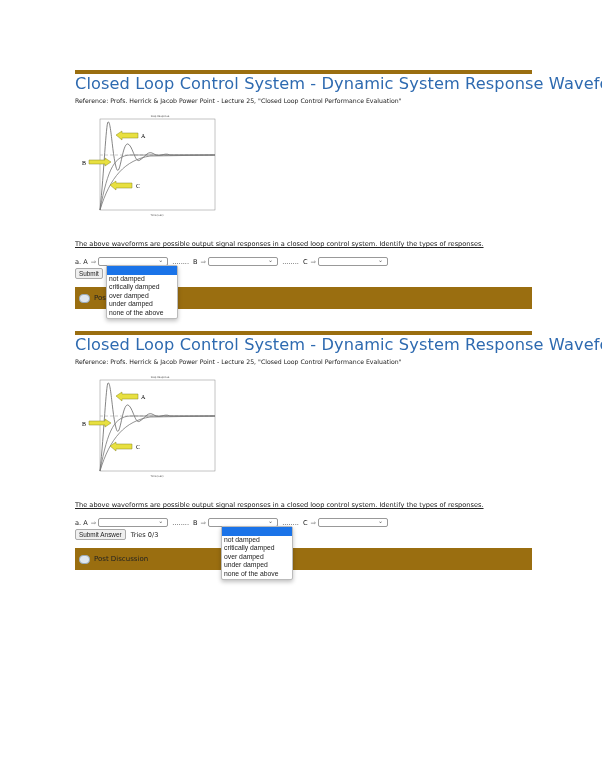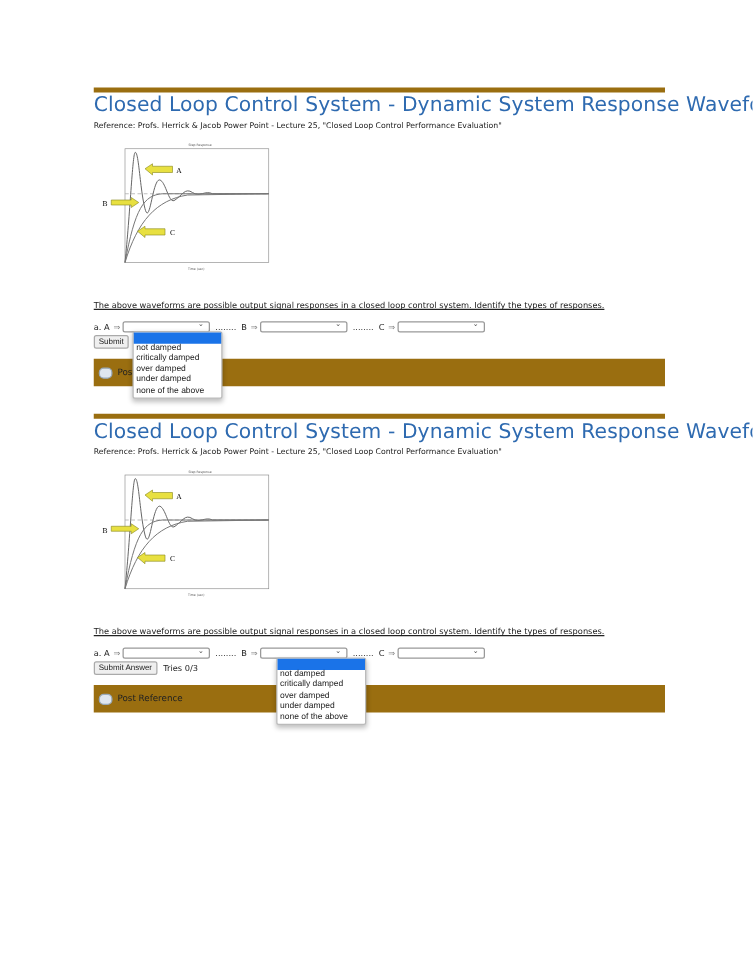--- a/index.html
+++ b/index.html
@@ -127,21 +127,21 @@
     <span class="sel">
         <span class="chev">⌄</span>
       </span>
   </div>
   <div class="submitrow">
     <button class="btn">Submit Answer</button>
     <span class="tries">Tries 0/3</span>
   </div>
   <div class="discuss">
     <span class="ico"></span>
-    <span>Post Reference</span>
+    <span>Post Discussion</span>
   </div>
 </div>
 
 <div class="dropdown" style="left:221px;top:526px;">
   <div class="opt sel-hl"></div>
   <div class="opt">not damped</div>
   <div class="opt">critically damped</div>
   <div class="opt">over damped</div>
   <div class="opt">under damped</div>
   <div class="opt">none of the above</div>

